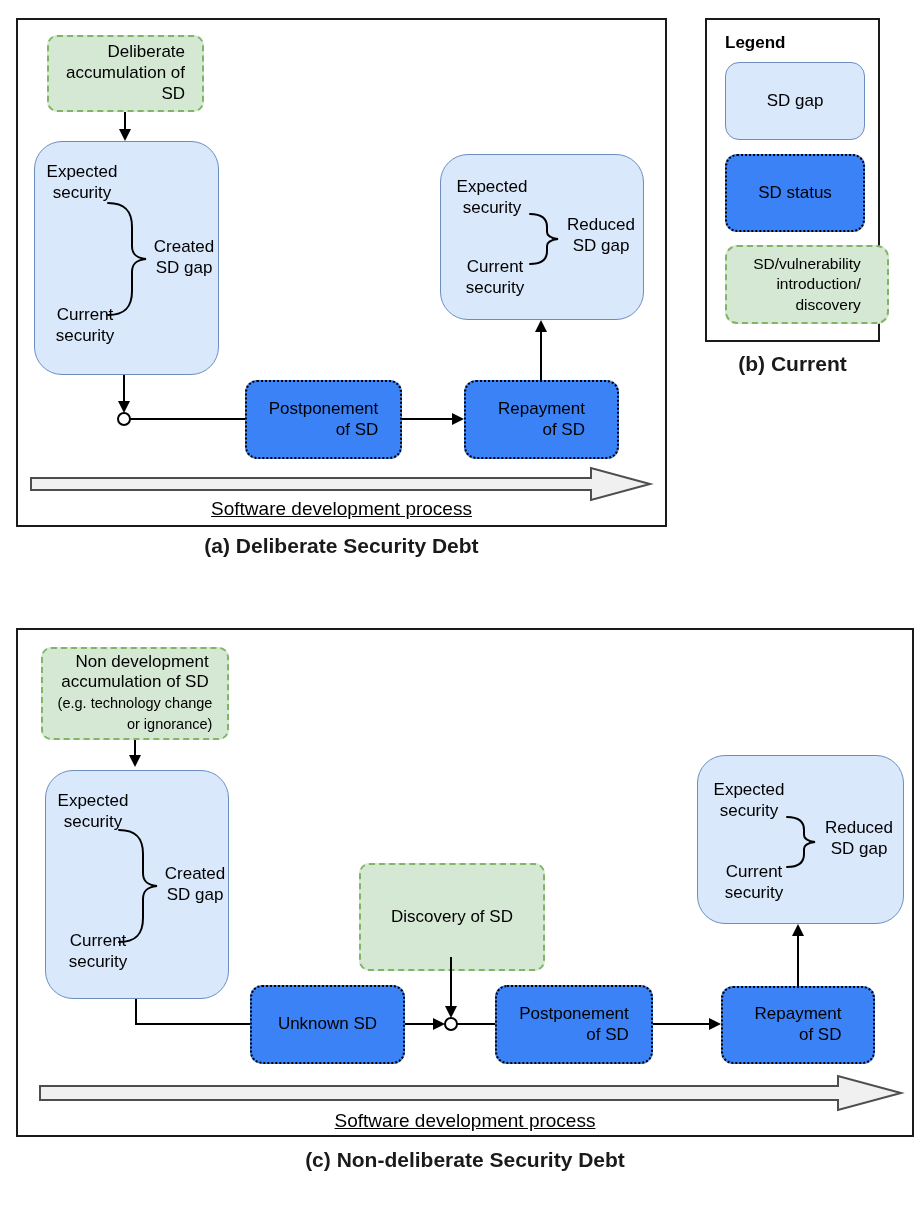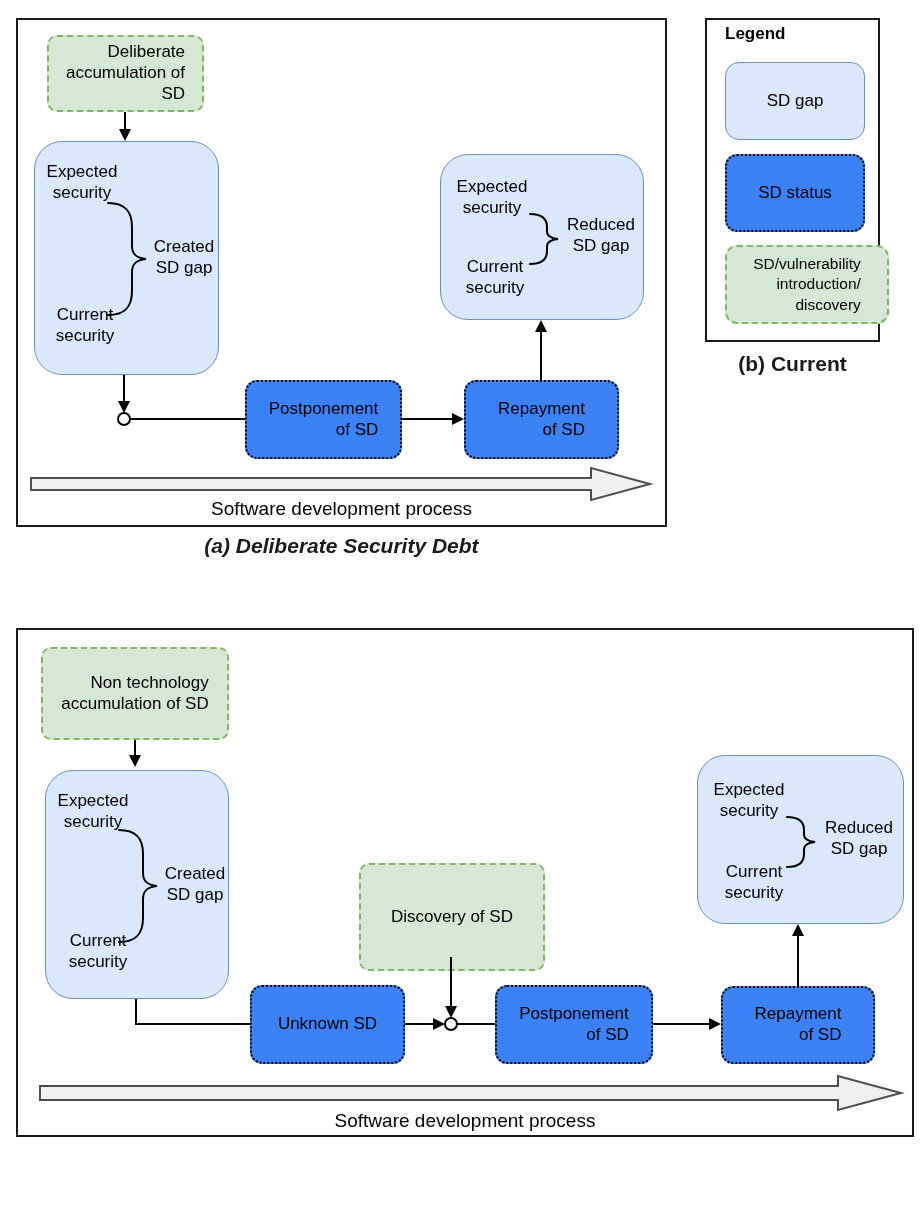--- a/index.html
+++ b/index.html
@@ -11,23 +11,23 @@
        text-align:right;line-height:1.22;}
   .green-box{background:#d5e8d4;border:2px dashed #82b366;border-radius:10px;flex-direction:column;}
   .blue-box{background:#dae8fc;border:1.5px solid #6c8ebf;border-radius:28px;}
   .legend-blue{background:#dae8fc;border:1.5px solid #6c8ebf;border-radius:14px;}
   .dotted-box{background:#3b82f6;border:2px dotted #000;border-radius:12px;}
   .preline{white-space:pre-line;}
   .lbl{font-size:17px;}
   .note{font-size:14.5px;line-height:1.45;}
   .gap-text{position:absolute;text-align:center;font-size:17px;line-height:1.22;white-space:pre-line;}
   .svg-overlay{position:absolute;left:0;top:0;pointer-events:none;}
-  .timeline-label{position:absolute;text-align:center;font-size:19px;}
+  .timeline-label{position:absolute;text-align:center;font-size:19px;text-decoration:underline;}
   .caption{position:absolute;text-align:center;font-size:21px;font-weight:bold;color:#1a1a1a;}
-  .caption-italic{font-style:italic;}
+  .caption-italic{}
   .legend-title{position:absolute;font-size:17px;font-weight:bold;}
   .legend-item-label{font-size:17px;}
   .legend-note{font-size:15.5px;line-height:1.3;}
   line,path{stroke:#000;stroke-width:2;fill:none;}
   polygon.head{fill:#000;stroke:none;}
   circle.junction{fill:#fff;stroke:#000;stroke-width:2;}
   polygon.timeline{fill:#f0f0f0;stroke:#4d4d4d;stroke-width:2;}
 </style>
 </head>
 <body>
@@ -89,21 +89,21 @@
       <polygon class="head" points="517,312 529,312 523,300"></polygon>
       <polygon class="timeline" points="13,458 573,458 573,448 632,464 573,480 573,470 13,470"></polygon>
     </svg>
 
     <div class="timeline-label" style="left:0;top:478px;width:647px;">Software development process</div>
   </div>
 
   <div class="caption caption-italic" style="left:16px;top:534px;width:651px;">(a) Deliberate Security Debt</div>
 
   <div class="panel" style="left:705px;top:18px;width:175px;height:324px;">
-    <div class="legend-title" style="left:18px;top:4px;">Legend</div>
+    <div class="legend-title" style="left:18px;top:13px;">Legend</div>
 
     <div class="box legend-blue legend-item-label" style="left:18px;top:42px;width:140px;height:78px;">
       <span>SD gap</span>
     </div>
 
     <div class="box dotted-box legend-item-label" style="left:18px;top:134px;width:140px;height:78px;">
       <span>SD status</span>
     </div>
 
     <div class="box green-box legend-note preline" style="left:18px;top:225px;width:164px;height:79px;border-radius:12px;">
@@ -111,22 +111,24 @@
 introduction/
 discovery</span>
     </div>
   </div>
 
   <div class="caption" style="left:705px;top:352px;width:175px;">(b) Current</div>
 
   <div class="panel" style="left:16px;top:628px;width:898px;height:509px;">
 
     <div class="box green-box" style="left:23px;top:17px;width:188px;height:93px;">
-      <span class="lbl preline">Non technology
+      <span class="lbl preline">Non development
 accumulation of SD</span>
+      <span class="note preline">(e.g. technology change
+or ignorance)</span>
     </div>
 
     <div class="abs blue-box" style="left:27px;top:140px;width:184px;height:229px;">
       <div class="gap-text" style="left:6px;top:20px;width:82px;">Expected
 security</div>
       <svg class="abs" style="left:70px;top:56px;" width="44" height="118" viewBox="0 0 44 118">
         <path d="M 3 3 C 21 3 27 12 27 27 L 27 46 C 27 54 31 58 41 59 C 31 60 27 64 27 72 L 27 91 C 27 106 21 115 3 115" stroke-linecap="round"></path>
       </svg>
       <div class="gap-text" style="left:112px;top:93px;width:74px;">Created
 SD gap</div>
@@ -177,14 +179,15 @@
       <line x1="635" y1="394" x2="691" y2="394"></line>
       <polygon class="head" points="691,388 691,400 703,394"></polygon>
       <line x1="780" y1="356" x2="780" y2="306"></line>
       <polygon class="head" points="774,306 786,306 780,294"></polygon>
       <polygon class="timeline" points="22,456 820,456 820,446 883,463 820,480 820,470 22,470"></polygon>
     </svg>
 
     <div class="timeline-label" style="left:0;top:480px;width:894px;">Software development process</div>
   </div>
 
+  <div class="caption caption-italic" style="left:16px;top:1148px;width:898px;">(c) Non-deliberate Security Debt</div>
 
 </div>
 
 </body></html>

